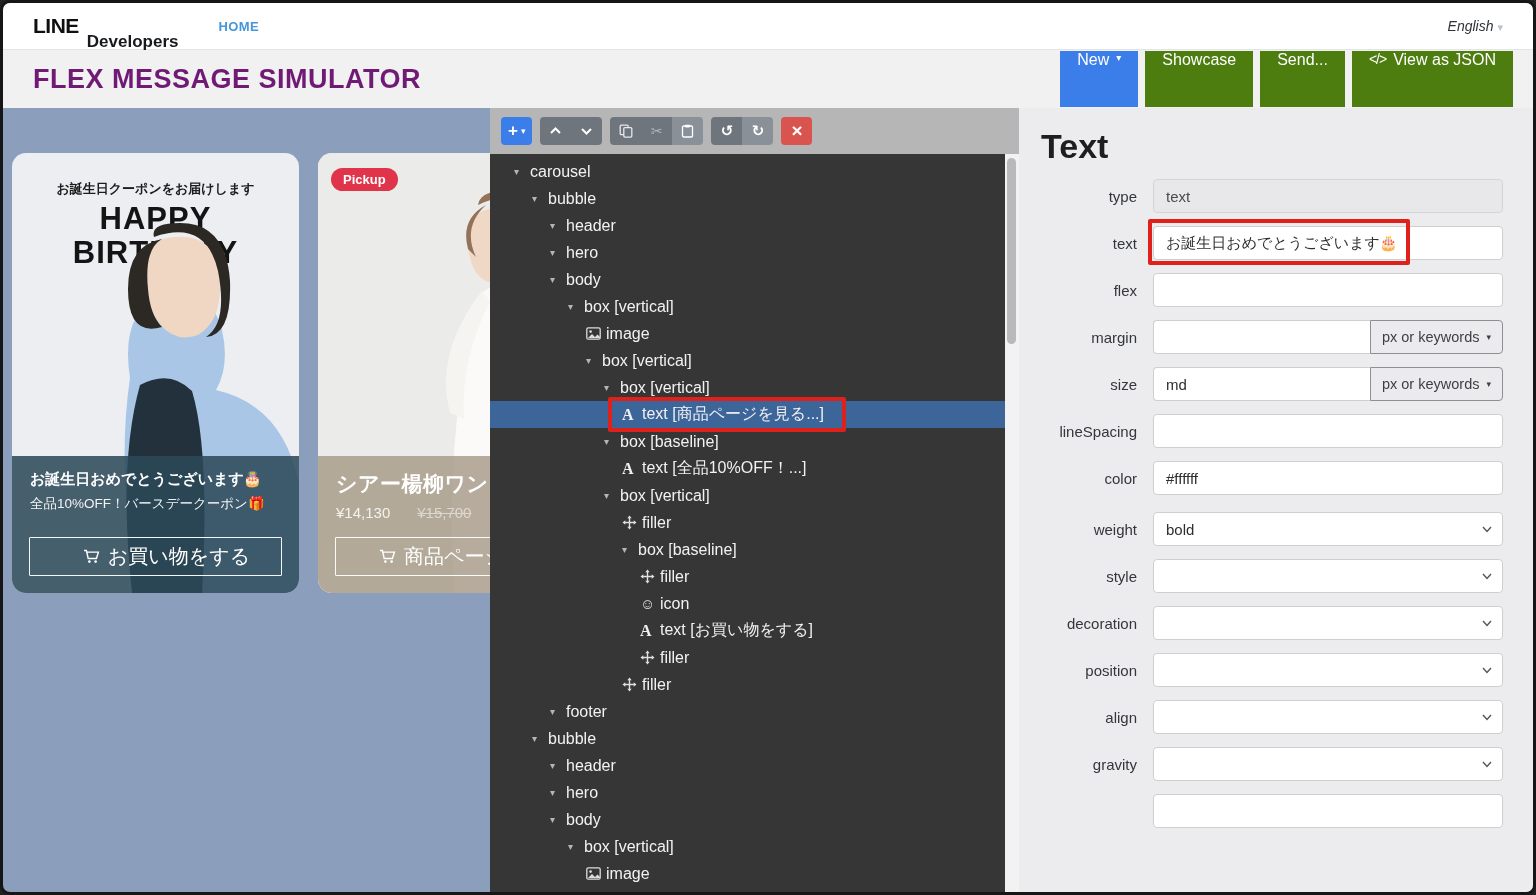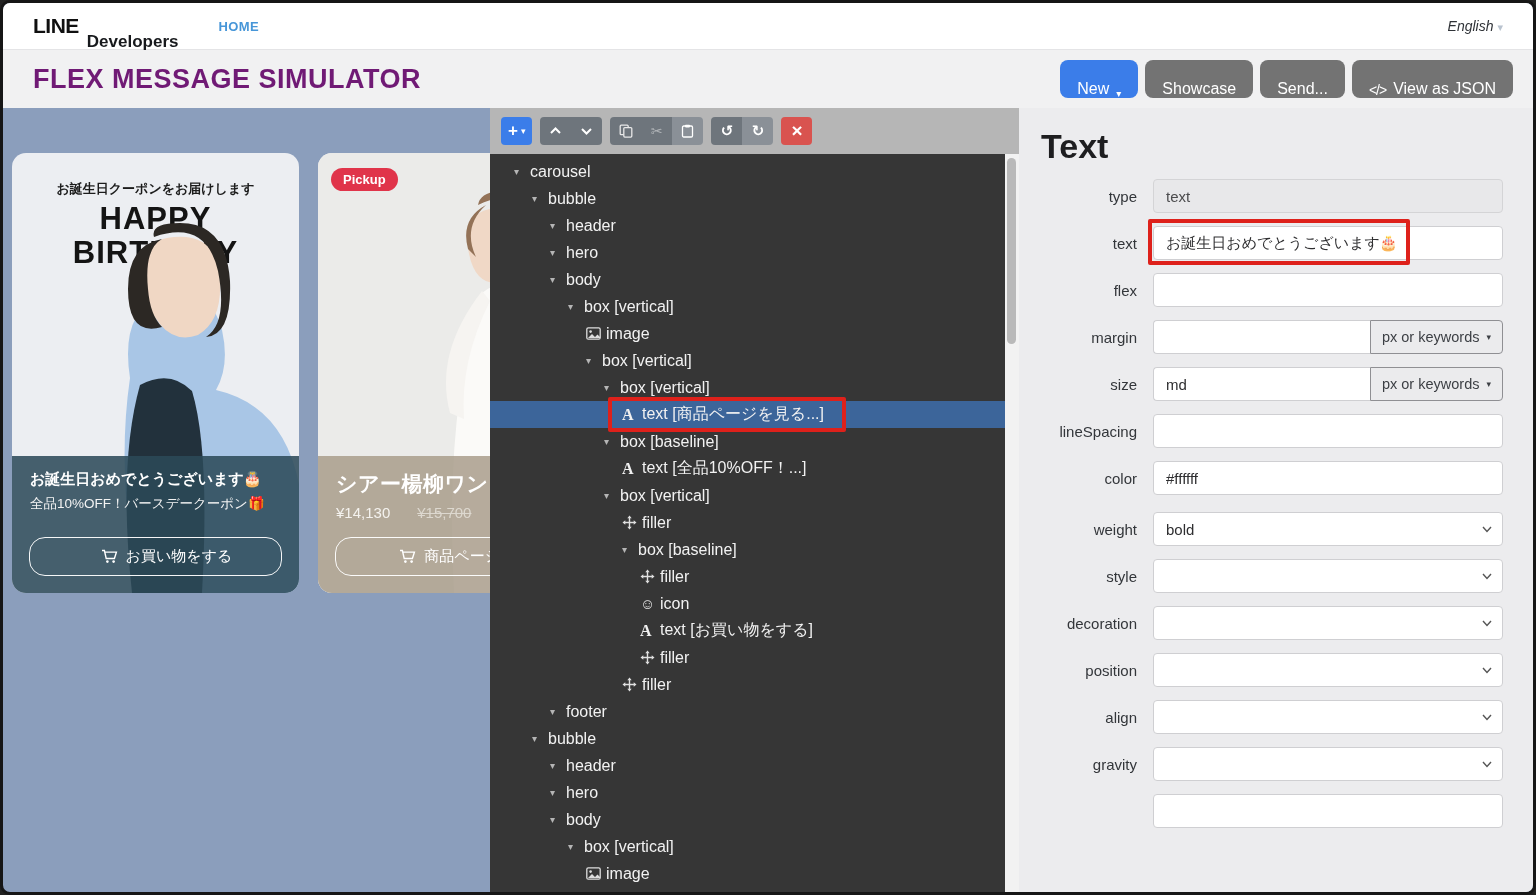--- a/index.html
+++ b/index.html
@@ -15,44 +15,44 @@
   .logo-line{font-size:21px; font-weight:800; color:#101010; letter-spacing:-0.5px;}
   .logo-dev{font-size:17px; font-weight:700; color:#17191c; margin-left:8px;margin-top:32px;}
   .home-link{font-size:13px; font-weight:700; color:#4796d8; margin-left:40px; letter-spacing:.4px; cursor:pointer;}
   .lang{margin-left:auto; font-size:14px; color:#2f3237; display:flex; align-items:flex-end; gap:4px; cursor:pointer;font-style:italic;}
   .lang .caret{color:#b9c3cf; font-size:11px;}
   
   .hdr{position:absolute; left:0; top:47px; width:100%; height:58px; background:#f1f1f2;
     display:flex; align-items:center; padding:0 20px 0 30px; z-index:39;}
   .hdr-title{font-size:27px; font-weight:700; color:#701a75; letter-spacing:.5px;}
   .hdr-actions{margin-left:auto; display:flex; gap:7px;}
-  .btn{height:38px; border:none; border-radius:8px; font-size:16px; color:#fff; padding:0 17px;
-    display:flex; align-items:flex-end; gap:7px; cursor:pointer; font-family:inherit;}
+  .btn{height:56px; border:none; border-radius:0; font-size:16px; color:#fff; padding:0 17px;
+    display:flex; align-items:flex-start; gap:7px; cursor:pointer; font-family:inherit;}
   .btn-blue{background:#3b7de9;}
-  .btn-gray{background:#737373;}
+  .btn-gray{background:#4d7c0f;}
   .btn .caret{font-size:10px; position:relative; top:1px;}
   .code-glyph{font-size:14px; letter-spacing:-1px;}
   
   .card{position:absolute; top:150px; width:287px; height:440px; border-radius:14px; overflow:hidden; z-index:5;}
   .card1{left:9px; background:#eceef2;}
   .card2{left:315px; background:#ededec;}
   .card1 .eyebrow{position:absolute; top:27px; width:100%; text-align:center; font-size:13px; font-weight:700; color:#1c1c1c;}
   .card1 .big{position:absolute; width:100%; text-align:center; font-size:31px; font-weight:800; color:#141414; letter-spacing:1px;}
   .bt1{top:48px;} .bt2{top:82px;}
   .photo{position:absolute; left:0; bottom:0; width:100%; height:100%;}
   .overlay{position:absolute; left:0; bottom:0; width:100%; height:137px; padding:14px 18px 0 18px;}
   .ov-teal{background:rgba(44,74,88,0.87);}
   .ov-beige{background:rgba(166,154,136,0.82);}
   .ov-line1{font-size:15px; font-weight:700; color:#ffffff;}
   .ov-line2{font-size:13.5px; color:#f3f3f3; margin-top:6px;}
   .ov-title{font-size:21px; font-weight:700; color:#ffffff; letter-spacing:.5px;}
   .ov-prices{margin-top:6px; font-size:15px; color:#f4f2ee; display:flex; gap:27px; align-items:baseline;}
   .price-old{text-decoration:line-through; color:#ddd8cf;}
   .ov-btn{position:absolute; left:17px; right:17px; bottom:17px; height:39px; border:1px solid rgba(255,255,255,.95);
-    border-radius:16px; background:transparent; color:#fff; font-size:15px; display:flex; align-items:center;
+    border-radius:1px; background:transparent; color:#fff; font-size:20px; display:flex; align-items:center;
     justify-content:center; gap:8px; cursor:pointer; font-family:inherit;padding-left:22px;}
   .badge{position:absolute; left:13px; top:15px; background:#e0344a; color:#fff; font-size:13px; font-weight:700;
     padding:4px 12px; border-radius:12px; z-index:6;}
   
   .treewrap{position:absolute; left:487px; top:105px; width:529px; bottom:0; z-index:20; background:#363636;}
   .tree-toolbar{position:absolute; left:0; top:0; width:100%; height:46px; background:#b6b6b6;
     display:flex; align-items:center; padding:0 0 0 11px; gap:8px;}
   .tgroup{display:flex;}
   .tbtn{height:28px; min-width:31px; padding:0 7px; background:#6e757c; border:none; color:#fff;
     display:flex; align-items:center; justify-content:center; cursor:pointer; font-family:inherit;}

